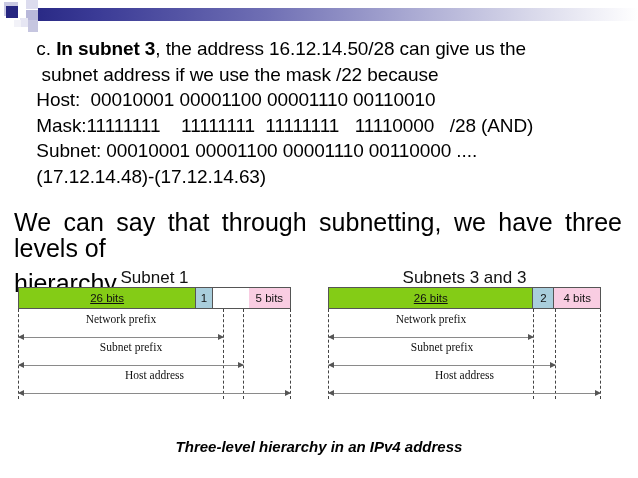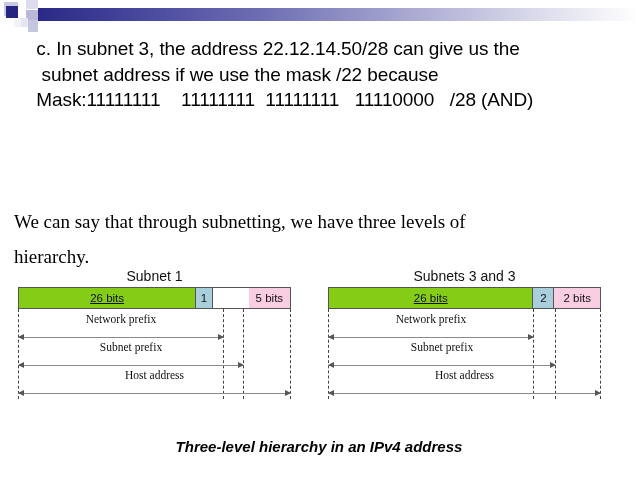--- a/index.html
+++ b/index.html
@@ -35,44 +35,43 @@
     position: absolute;
     left: 26px; top: 36px;
     width: 596px;
   }
   .tline {
     font-size: 19px;
     line-height: 25.5px;
     white-space: pre;
     letter-spacing: -0.1px;
   }
-  .tline b { font-weight: normal; }
+  .tline b { font-weight: bold; }
 
   #para-hierarchy {
     position: absolute;
     left: 14px; top: 209px;
     width: 608px;
-    font-size: 19px;
+    font-size: 25px;
     line-height: 26px;
     text-align: justify;
-    font-family: Liberation Serif, serif;
   }
   #para-hierarchy .lastline { text-align: left; margin-top: 9px; }
 
   
   .diagram { position: absolute; top: 268px; width: 273px; height: 130px; }
   #diagram-left  { left: 18px; }
   #diagram-right { left: 328px; }
 
   .diagram-title {
     position: absolute;
     left: 0; top: 0;
     width: 100%;
     text-align: center;
-    font-size: 14px;
+    font-size: 17px;
     color: #111;
   }
 
   .bar {
     position: absolute;
     left: 0; top: 19px;
     width: 273px; height: 22px;
     display: flex;
     border: 1px solid #555555;
     box-sizing: border-box;
@@ -149,23 +148,26 @@
   <div class="deco-sq" style="left:22px; top:2px;  width:10px; height:10px; background:#ffffff;"></div>
   <div class="deco-sq" style="left:26px; top:0px;  width:12px; height:9px;  background:#dcdcee;"></div>
   <div class="deco-sq" style="left:26px; top:10px; width:12px; height:11px; background:#b8b8da;"></div>
   <div class="deco-sq" style="left:20px; top:18px; width:8px;  height:9px;  background:#e6e6f3;"></div>
   <div class="deco-sq" style="left:28px; top:20px; width:10px; height:12px; background:#c6c6e0;"></div>
   <div class="deco-sq" style="left:14px; top:20px; width:7px;  height:7px;  background:#f2f2f8;"></div>
   <div id="deco-bar"></div>
 </div>
 
 <div id="body-text">
-  <div class="tline"><span>  c. </span><b>In subnet 3</b><span>, the address 22.12.14.50/28 can give us the</span></div>
+  <div class="tline"><span>  c. </span><b>In subnet 3</b><span>, the address 16.12.14.50/28 can give us the</span></div>
   <div class="tline"><span>   subnet address if we use the mask /22 because</span></div>
+  <div class="tline"><span>  Host:  00010001 00001100 00001110 00110010</span></div>
   <div class="tline"><span>  Mask:11111111    11111111  11111111   11110000   /28 (AND)</span></div>
+  <div class="tline"><span>  Subnet: 00010001 00001100 00001110 00110000 ....</span></div>
+  <div class="tline"><span>  (17.12.14.48)-(17.12.14.63)</span></div>
 </div>
 
 <div id="para-hierarchy">
   <div>We can say that through subnetting, we have three levels of</div>
   <div class="lastline">hierarchy.</div>
 </div>
 
 <div class="diagram" id="diagram-left">
   <div class="diagram-title">Subnet 1</div>
   <div class="bar">
@@ -190,21 +192,21 @@
     <div class="mlabel">Host address</div>
     <div class="mline"></div>
   </div>
 </div>
 
 <div class="diagram" id="diagram-right">
   <div class="diagram-title">Subnets 3 and 3</div>
   <div class="bar">
     <div class="seg seg-net" style="width:205px;">26 bits</div>
     <div class="seg seg-sub" style="width:22px;">2</div>
-    <div class="seg seg-host" style="width:46px;">2 bits</div>
+    <div class="seg seg-host" style="width:46px;">4 bits</div>
   </div>
   <div class="guide" style="left:0px;"></div>
   <div class="guide" style="left:205px;"></div>
   <div class="guide" style="left:227px;"></div>
   <div class="guide" style="left:272px;"></div>
 
   <div class="measure" style="left:0px; top:45px; width:206px;">
     <div class="mlabel">Network prefix</div>
     <div class="mline"></div>
   </div>

